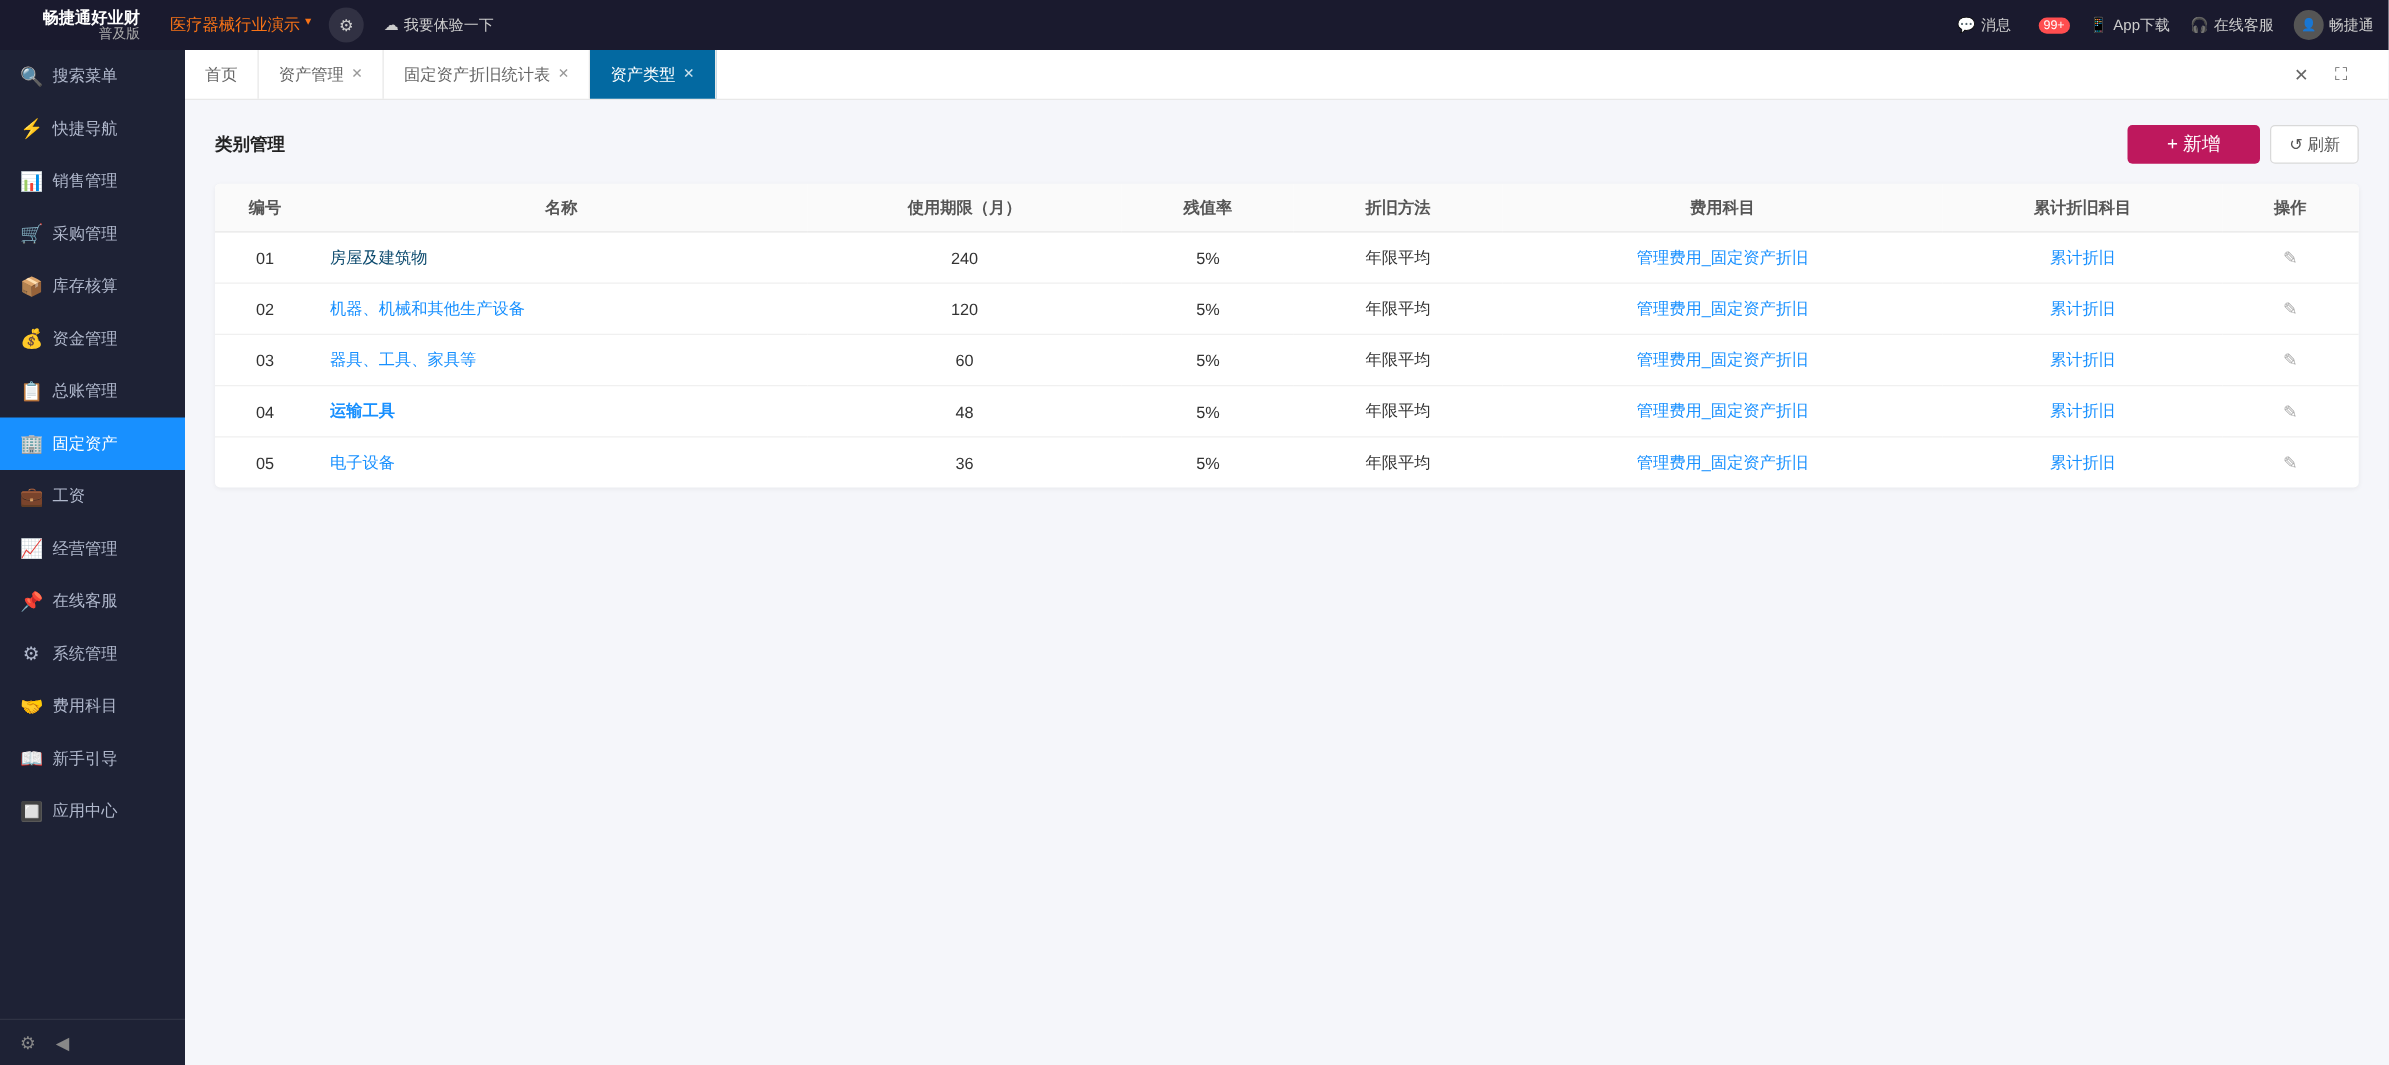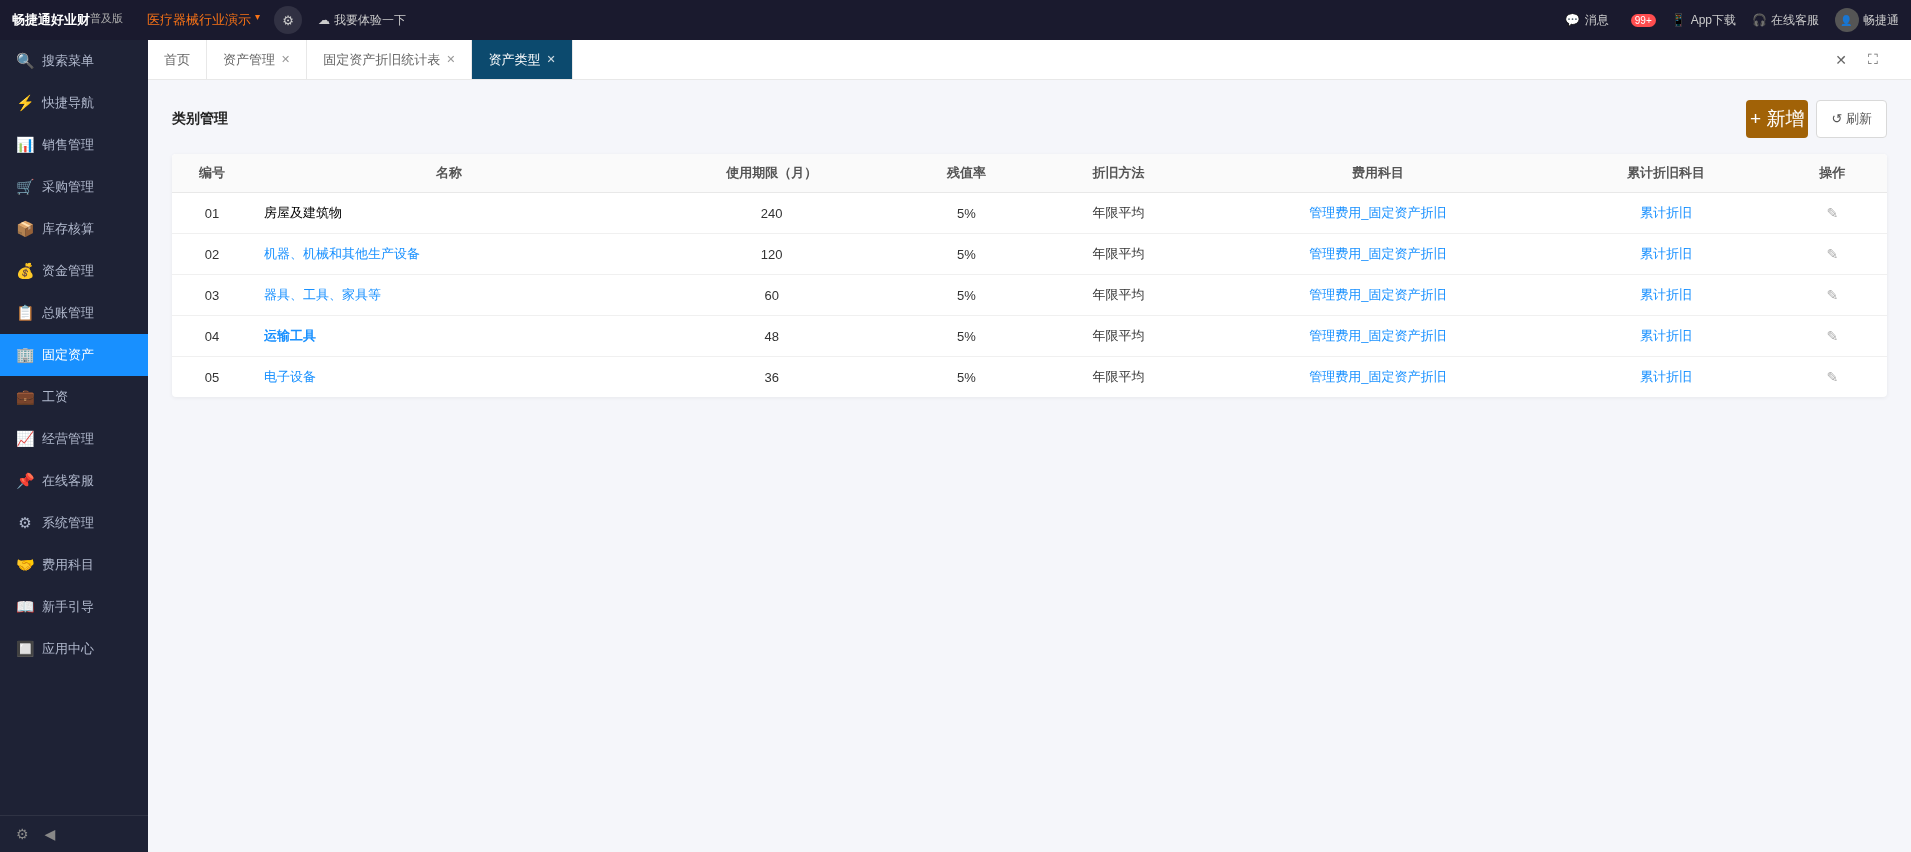--- a/index.html
+++ b/index.html
@@ -12,21 +12,21 @@
       display: flex;
       align-items: center;
       padding: 0 12px;
       flex-shrink: 0;
     }
     .topbar-logo {
       color: #fff;
       font-size: 13px;
       font-weight: bold;
       display: flex;
-      flex-direction: row;
+      flex-direction: column;
       line-height: 1.2;
       margin-right: 16px;
       min-width: 100px;
       text-align: right;
     }
     .topbar-logo .sub { font-size: 11px; color: #aaa; font-weight: normal; }
     .topbar-module {
       display: flex;
       align-items: flex-start;
       color: #f97316;
@@ -137,21 +137,21 @@
       align-items: center;
       padding: 0 16px;
       font-size: 13px;
       color: #666;
       cursor: pointer;
       border-right: 1px solid #e8e8e8;
       gap: 6px;
       white-space: nowrap;
     }
     .tab-item.active {
-      background: #0c4a6e;
+      background: #0369a1;
       color: #fff;
       justify-content: center;
     }
     .tab-item .close-btn {
       font-size: 11px;
       color: #999;
       line-height: 1;
       cursor: pointer;
     }
     .tab-item.active .close-btn { color: rgba(255,255,255,0.8); }
@@ -195,26 +195,26 @@
     .page-title {
       font-size: 14px;
       font-weight: bold;
       color: #222;
     }
     .page-actions {
       display: flex;
       gap: 8px;
     }
     .btn-primary {
-      background: #a16207;
+      background: #be185d;
       color: #fff;
       border: none;
-      padding: 6px 4px;
+      padding: 6px 32px;
       border-radius: 4px;
-      font-size: 19px;
+      font-size: 15px;
       cursor: pointer;
       display: flex; align-items: center; gap: 4px;
     }
     .btn-default {
       background: #fff;
       color: #555;
       border: 1px solid #d9d9d9;
       padding: 5px 14px;
       border-radius: 4px;
       font-size: 13px;
@@ -419,21 +419,21 @@
               <th>残值率</th>
               <th>折旧方法</th>
               <th>费用科目</th>
               <th>累计折旧科目</th>
               <th>操作</th>
             </tr>
           </thead>
           <tbody id="table-body">
           <tr>
       <td>01</td>
-      <td style="color:#000000;cursor:pointer;">房屋及建筑物</td>
+      <td style="color:#0c4a6e;cursor:pointer;">房屋及建筑物</td>
       <td>240</td>
       <td>5%</td>
       <td>年限平均</td>
       <td style="color:#1890ff;cursor:pointer;">管理费用_固定资产折旧</td>
       <td style="color:#1890ff;cursor:pointer;">累计折旧</td>
       <td><span class="edit-icon">✎</span></td>
     </tr>
               <tr>
       <td>02</td>
       <td style="color:#1890ff;cursor:pointer;">机器、机械和其他生产设备</td>

